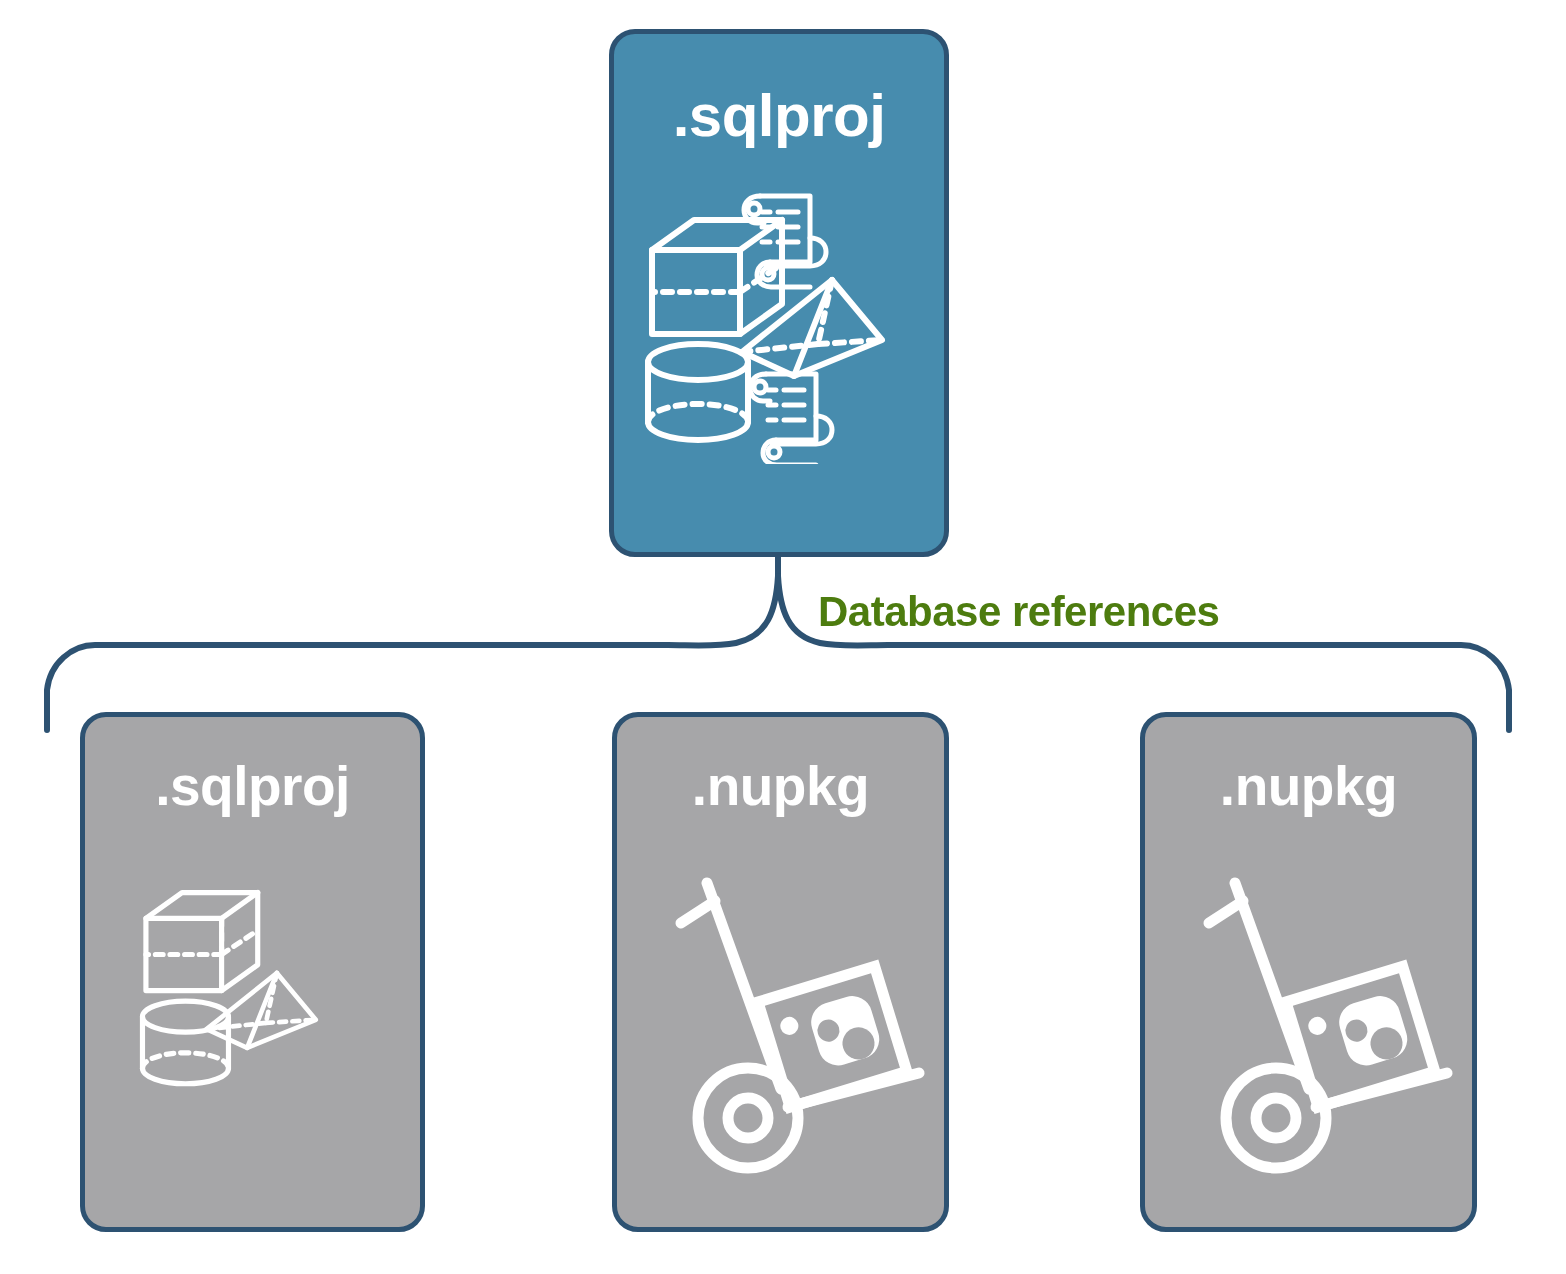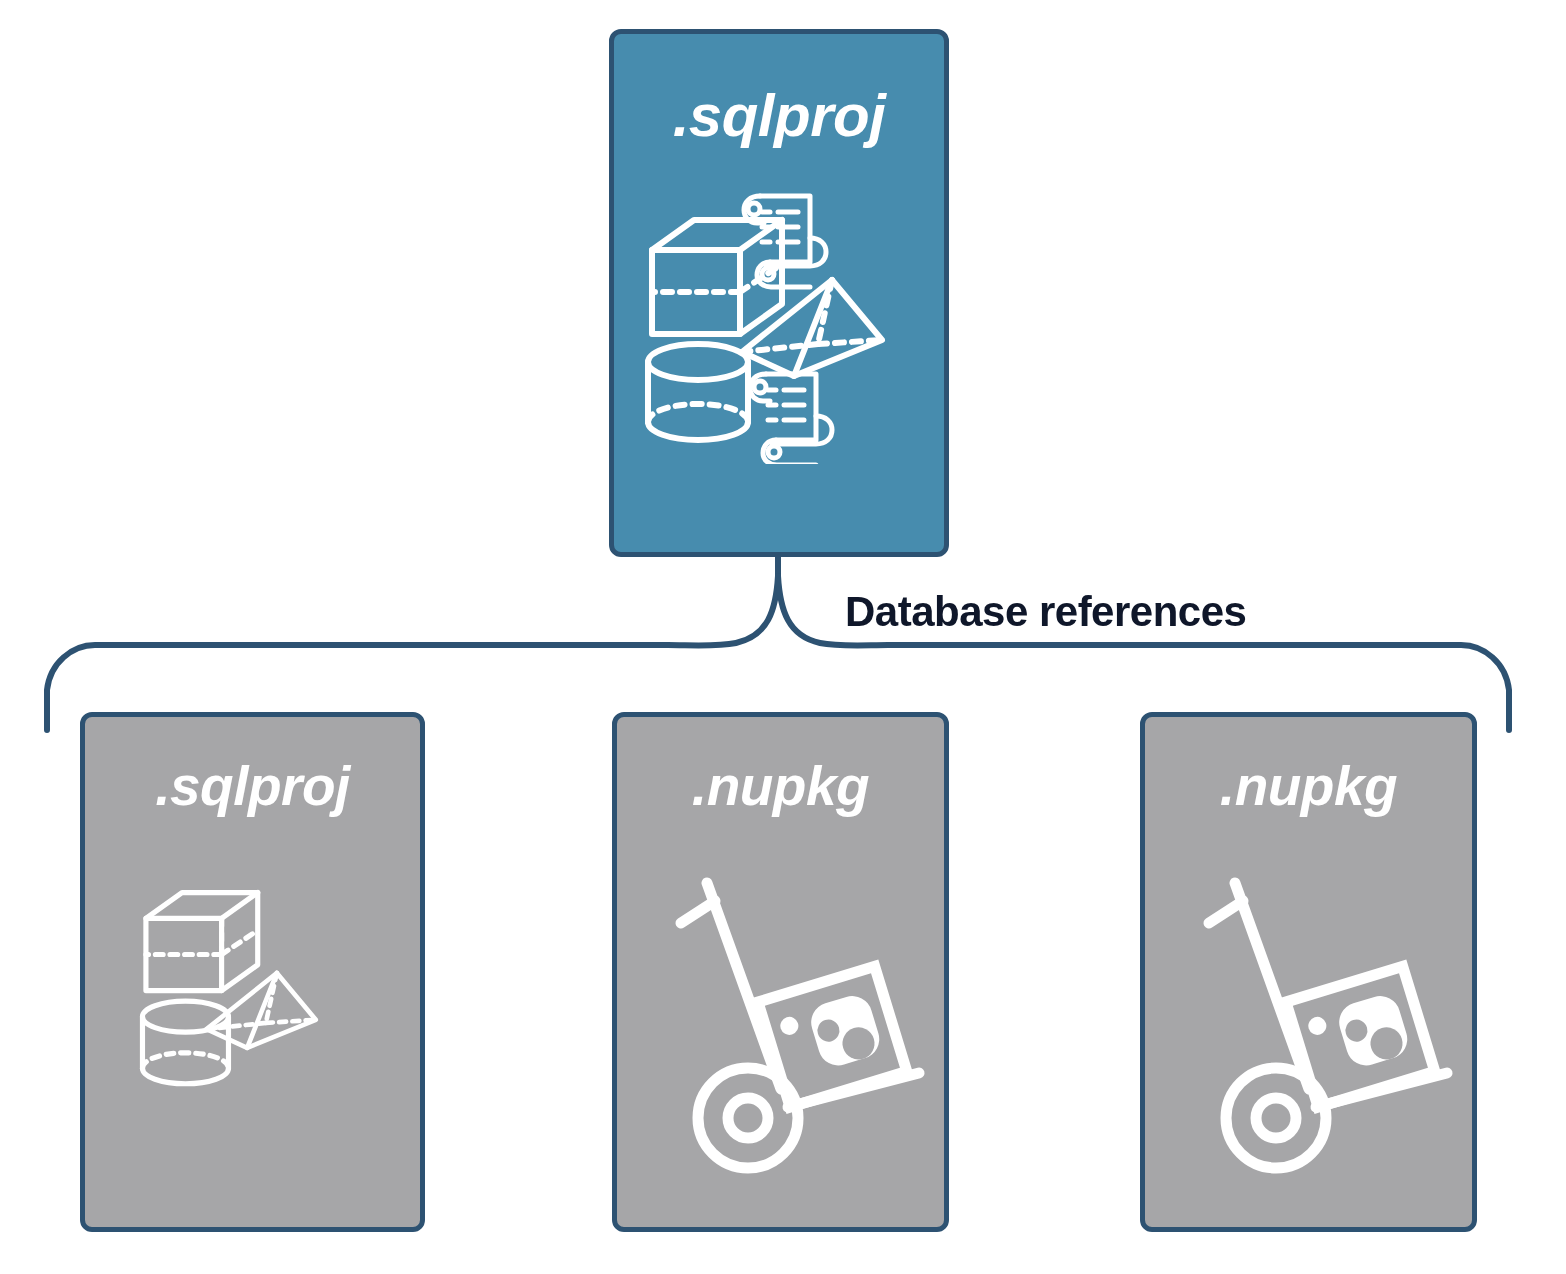--- a/index.html
+++ b/index.html
@@ -14,22 +14,21 @@
     position: relative;
     width: 1566px;
     height: 1274px;
     background: #ffffff;
     overflow: hidden;
   }
   .card {
     position: absolute;
     box-sizing: border-box;
     border: 5px solid #2d5272;
-    border-radius: 12px;
-    font-style: italic;
+    border-radius: 26px;
   }
   .card-title {
     position: absolute;
     left: 0;
     right: 0;
     text-align: center;
     color: #ffffff;
     font-weight: bold;
     letter-spacing: -0.5px;
     line-height: 1;
@@ -68,25 +67,25 @@
   #brace-layer {
     position: absolute;
     left: 0;
     top: 0;
     width: 1566px;
     height: 1274px;
     pointer-events: none;
   }
   #brace-label {
     position: absolute;
-    left: 845px;
+    left: 818px;
     top: 588px;
     font-size: 42px;
     font-weight: bold;
-    color: #0f172a;
+    color: #4d7c0f;
     letter-spacing: -0.5px;
     white-space: nowrap;
     user-select: none;
   }
 </style>
 </head>
 <body>
 
 <div id="canvas">
 

